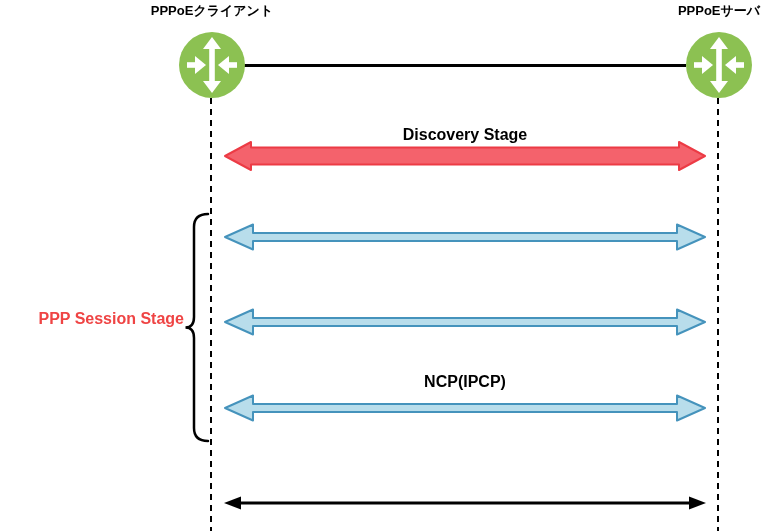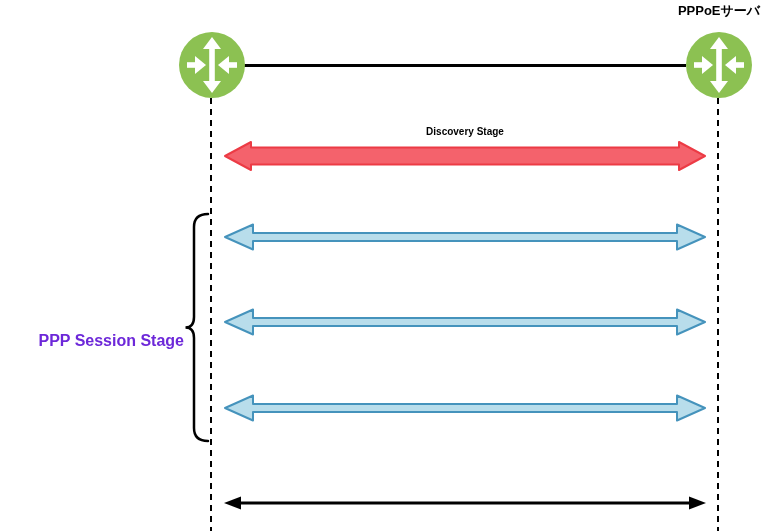--- a/index.html
+++ b/index.html
@@ -7,45 +7,46 @@
     position:relative;width:768px;height:531px;background:#ffffff;
     font-family:"Liberation Sans","DejaVu Sans",sans-serif;overflow:hidden;
   }
   .abs{position:absolute;}
   .node-label{
     top:2px;width:220px;text-align:center;
     font-size:13px;font-weight:bold;color:#000;white-space:nowrap;
   }
   .stage-label{
     width:482px;left:224px;text-align:center;
-    font-size:10px;font-weight:bold;color:#000;white-space:nowrap;
+    font-size:16px;font-weight:bold;color:#000;white-space:nowrap;
   }
   .group-label{
-    left:0;top:332px;width:184px;text-align:right;
-    font-size:16px;font-weight:bold;color:#6d28d9;white-space:nowrap;
+    left:0;top:310px;width:184px;text-align:right;
+    font-size:16px;font-weight:bold;color:#ef4444;white-space:nowrap;
   }
   .lifeline{
     top:98px;width:2px;height:433px;
     background:repeating-linear-gradient(to bottom,#000 0 6px,transparent 6px 11px);
   }
   .connect-line{top:64px;left:244px;width:442px;height:3px;background:#000;}
   .router-svg{width:66px;height:66px;top:32px;}
   .router-circle{fill:#8CC152;}
   .router-glyph{fill:#ffffff;}
   .arrow-red{fill:#F4626C;stroke:#EC3B45;stroke-width:2;stroke-linejoin:round;}
   .arrow-blue{fill:#B8DDEB;stroke:#4593BC;stroke-width:2;stroke-linejoin:round;}
   .arrow-black-line{stroke:#000;stroke-width:3;}
   .arrow-black-head{fill:#000;}
   .brace-path{fill:none;stroke:#000;stroke-width:2.5;stroke-linecap:round;}
 </style>
 </head>
 <body>
 
 <div id="canvas">
 
+  <div class="abs node-label" style="left:102px;">PPPoEクライアント</div>
   <div class="abs node-label" style="left:609px;">PPPoEサーバ</div>
 
   <div class="abs connect-line"></div>
 
   <svg class="abs router-svg" style="left:179px;" viewBox="0 0 66 66">
     <circle class="router-circle" cx="33" cy="33" r="33"></circle>
     <rect class="router-glyph" x="30.2" y="15" width="5.6" height="36"></rect>
     <polygon class="router-glyph" points="33,5 24,17 42,17"></polygon>
     <polygon class="router-glyph" points="33,61 24,49 42,49"></polygon>
     <rect class="router-glyph" x="8" y="30.2" width="11" height="5.6"></rect>
@@ -74,20 +75,21 @@
   </svg>
 
   <svg class="abs" style="left:224px;top:223px;" width="482" height="28" viewBox="0 0 482 28">
     <polygon class="arrow-blue" points="1,14 29,1.5 29,10 453,10 453,1.5 481,14 453,26.5 453,18 29,18 29,26.5"></polygon>
   </svg>
 
   <svg class="abs" style="left:224px;top:308px;" width="482" height="28" viewBox="0 0 482 28">
     <polygon class="arrow-blue" points="1,14 29,1.5 29,10 453,10 453,1.5 481,14 453,26.5 453,18 29,18 29,26.5"></polygon>
   </svg>
 
+  <div class="abs stage-label" style="top:373px;">NCP(IPCP)</div>
   <svg class="abs" style="left:224px;top:394px;" width="482" height="28" viewBox="0 0 482 28">
     <polygon class="arrow-blue" points="1,14 29,1.5 29,10 453,10 453,1.5 481,14 453,26.5 453,18 29,18 29,26.5"></polygon>
   </svg>
 
   <svg class="abs" style="left:180px;top:210px;" width="32" height="236" viewBox="180 210 32 236">
     <path class="brace-path" d="M 208,214 Q 194,214 194,227 L 194,317 Q 194,327.5 185.5,327.5 Q 194,327.5 194,338 L 194,428 Q 194,441 208,441"></path>
   </svg>
   <div class="abs group-label">PPP Session Stage</div>
 
   <svg class="abs" style="left:224px;top:495px;" width="482" height="16" viewBox="0 0 482 16">

